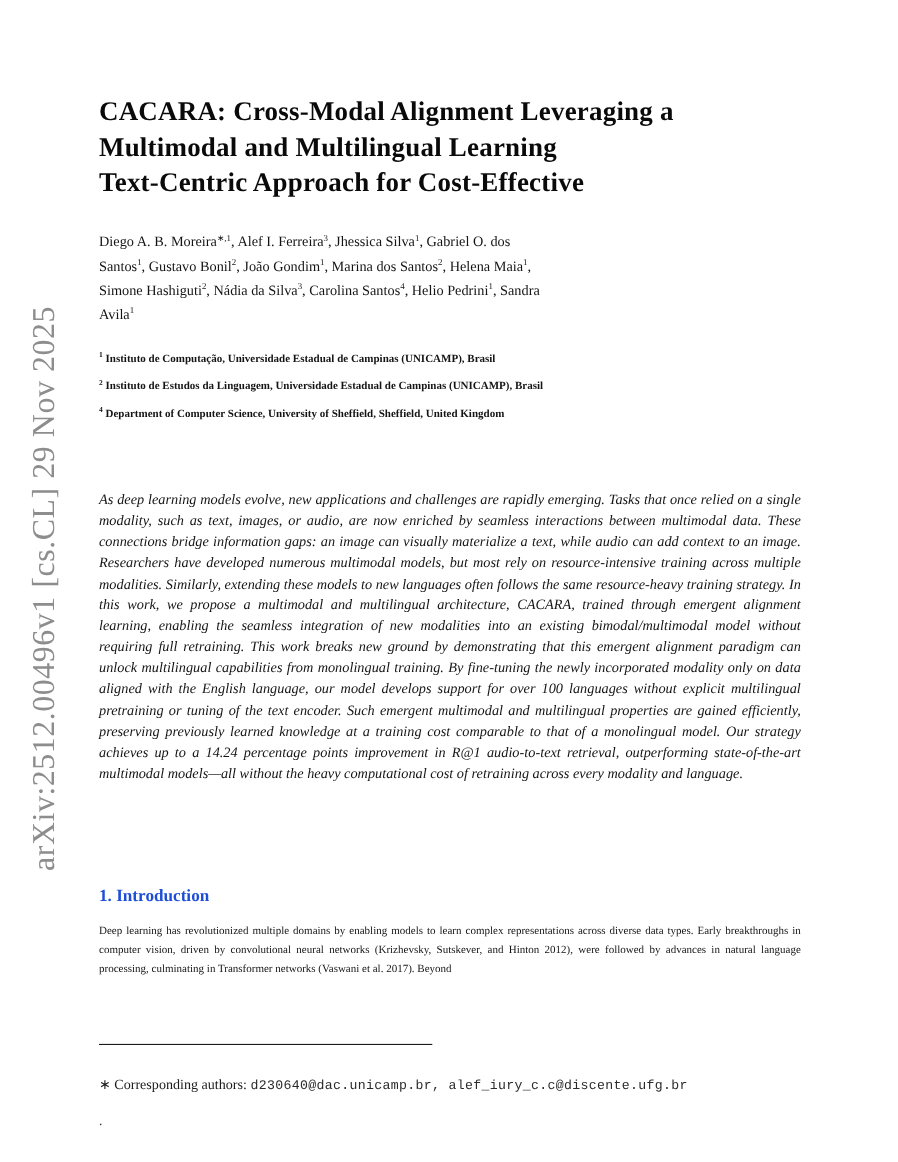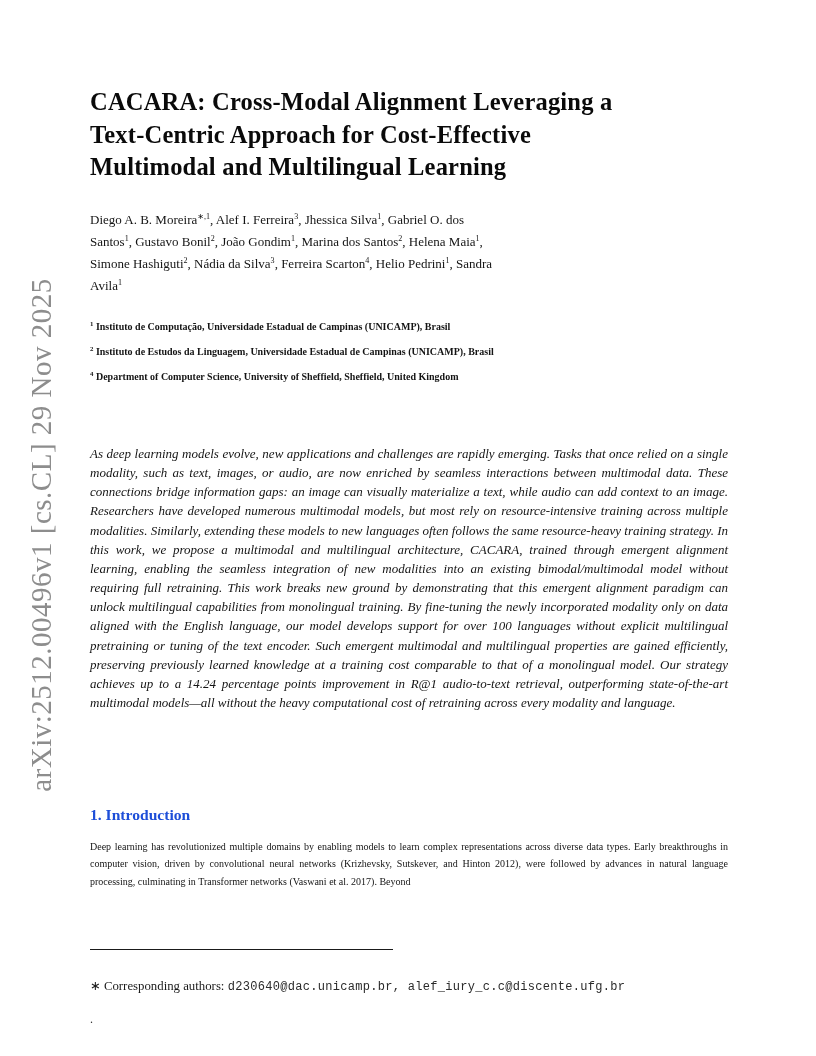--- a/index.html
+++ b/index.html
@@ -77,28 +77,28 @@
 <body>
 
 <div class="page">
 
   <div class="watermark">arXiv:2512.00496v1  [cs.CL]  29 Nov 2025</div>
 
   <div class="content">
 
     <h1 class="title">
         <div>CACARA: Cross-Modal Alignment Leveraging a</div>
+        <div>Multimodal and Multilingual Learning</div>
         <div>Text-Centric Approach for Cost-Effective</div>
-        <div>Multimodal and Multilingual Learning</div>
       </h1>
 
     <div class="authors">
       <div class="author-line"><span>Diego A. B. Moreira</span><sup>∗,1</sup><span>, Alef I. Ferreira</span><sup>3</sup><span>, Jhessica Silva</span><sup>1</sup><span>, Gabriel O. dos</span></div>
       <div class="author-line"><span>Santos</span><sup>1</sup><span>, Gustavo Bonil</span><sup>2</sup><span>, João Gondim</span><sup>1</sup><span>, Marina dos Santos</span><sup>2</sup><span>, Helena Maia</span><sup>1</sup><span>,</span></div>
-      <div class="author-line"><span>Simone Hashiguti</span><sup>2</sup><span>, Nádia da Silva</span><sup>3</sup><span>, Ferreira Scarton</span><sup>4</sup><span>, Helio Pedrini</span><sup>1</sup><span>, Sandra</span></div>
+      <div class="author-line"><span>Simone Hashiguti</span><sup>2</sup><span>, Nádia da Silva</span><sup>3</sup><span>, Carolina Santos</span><sup>4</sup><span>, Helio Pedrini</span><sup>1</sup><span>, Sandra</span></div>
       <div class="author-line"><span>Avila</span><sup>1</sup></div>
     </div>
 
     <div class="affiliations">
       <div class="affiliation"><sup>1</sup><span> Instituto de Computação, Universidade Estadual de Campinas (UNICAMP), Brasil</span></div>
       <div class="affiliation"><sup>2</sup><span> Instituto de Estudos da Linguagem, Universidade Estadual de Campinas (UNICAMP), Brasil</span></div>
       <div class="affiliation"><sup>4</sup><span> Department of Computer Science, University of Sheffield, Sheffield, United Kingdom</span></div>
     </div>
 
     <p class="abstract">As deep learning models evolve, new applications and challenges are rapidly emerging. Tasks that once relied on a single modality, such as text, images, or audio, are now enriched by seamless interactions between multimodal data. These connections bridge information gaps: an image can visually materialize a text, while audio can add context to an image. Researchers have developed numerous multimodal models, but most rely on resource-intensive training across multiple modalities. Similarly, extending these models to new languages often follows the same resource-heavy training strategy. In this work, we propose a multimodal and multilingual architecture, CACARA, trained through emergent alignment learning, enabling the seamless integration of new modalities into an existing bimodal/multimodal model without requiring full retraining. This work breaks new ground by demonstrating that this emergent alignment paradigm can unlock multilingual capabilities from monolingual training. By fine-tuning the newly incorporated modality only on data aligned with the English language, our model develops support for over 100 languages without explicit multilingual pretraining or tuning of the text encoder. Such emergent multimodal and multilingual properties are gained efficiently, preserving previously learned knowledge at a training cost comparable to that of a monolingual model. Our strategy achieves up to a 14.24 percentage points improvement in R@1 audio-to-text retrieval, outperforming state-of-the-art multimodal models—all without the heavy computational cost of retraining across every modality and language.</p>

